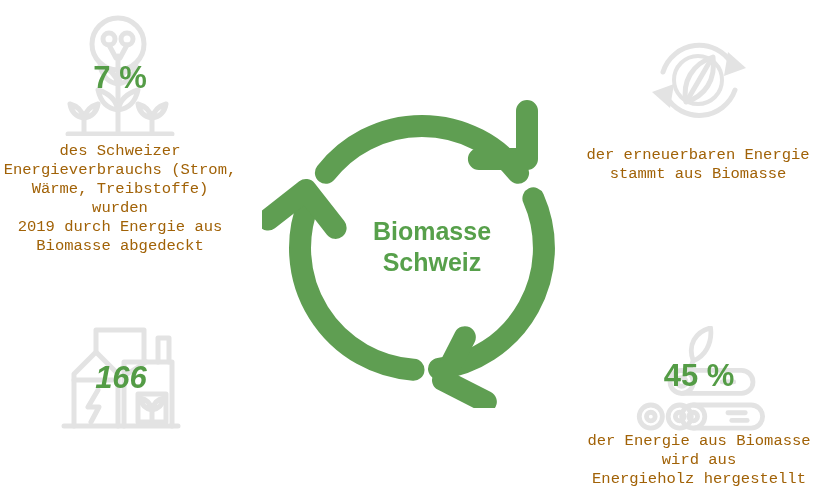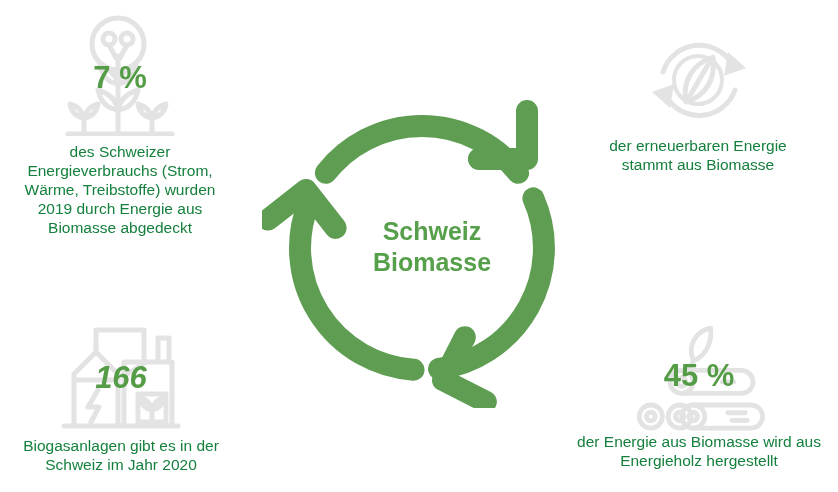--- a/index.html
+++ b/index.html
@@ -27,33 +27,34 @@
     font-size: 31px;
     font-weight: 700;
     color: #549c46;
     line-height: 1;
     z-index: 2;
   }
   .stat .desc {
     margin: 0;
     font-size: 15.5px;
     line-height: 1.23;
-    color: #15803d;
+    color: #a16207;
     white-space: pre-line;
+    font-family: Liberation Mono, monospace;
   }
   
   #stat-tl { left: 3px;   top: 12px;  width: 234px; }
   #stat-tl .icon-wrap { width: 120px; height: 124px; }
   #stat-tl .value { top: 50px; }
   #stat-tl .desc  { margin-top: 6px; }
 
   #stat-tr { left: 578px; top: 28px;  width: 240px; }
   #stat-tr .icon-wrap { width: 112px; height: 104px; }
   #stat-tr .value { top: 34px; }
-  #stat-tr .desc  { margin-top: 4px; }
+  #stat-tr .desc  { margin-top: 14px; }
 
   #stat-bl { left: 6px;   top: 310px; width: 230px; }
   #stat-bl .icon-wrap { width: 126px; height: 122px; }
   #stat-bl .value { top: 52px; font-style: italic; }
   #stat-bl .desc  { margin-top: 4px; }
 
   #stat-br { left: 568px; top: 326px; width: 262px; }
   #stat-br .icon-wrap { width: 136px; height: 106px; }
   #stat-br .value { top: 34px; }
   #stat-br .desc  { margin-top: 0px; }
@@ -152,22 +153,20 @@
           <path d="M100,52 V28 H111 V52"></path>
           <path d="M66,66 L88,52"></path>
           <rect x="80" y="84" width="28" height="28"></rect>
           <path d="M94,110 V100"></path>
           <path d="M94,100 Q84,98 82,88 Q92,90 94,100 Z"></path>
           <path d="M94,100 Q104,98 106,88 Q96,90 94,100 Z"></path>
         </g>
       </svg>
     </span>
     <div class="value">166</div>
-    <p class="desc">Biogasanlagen gibt es in der
-Schweiz im Jahr 2020</p>
   </div>
 
   <div class="stat" id="stat-br">
     <span class="icon-wrap">
       <svg width="136" height="106" viewBox="0 0 140 110">
         <g class="gray-icon">
           <path d="M64,36 C58,20 66,6 82,2 C84,18 76,32 64,36 Z"></path>
           <path d="M64,36 L60,46"></path>
           <path d="M52,46 H114 A12,12 0 0 1 114,70 H52"></path>
           <circle cx="52" cy="58" r="12"></circle>
@@ -195,17 +194,17 @@
       <path d="M63.9,84.8 A122,122 0 0 1 256.1,84.8"></path>
       <path d="M271.4,110.4 A122,122 0 0 1 177.0,280.8"></path>
       <path d="M151.5,281.7 A122,122 0 0 1 46.9,114.3"></path>
       <path d="M-34,-34 L0,0 L-34,34" transform="translate(265,71) rotate(45)"></path>
       <path d="M-34,-34 L0,0 L-34,34" transform="translate(181,292) rotate(162)"></path>
       <path d="M-34,-34 L0,0 L-34,34" transform="translate(44,102) rotate(-83)"></path>
     </g>
   </svg>
 
   <div id="center-title">
+    <div>Biomasse</div>
     <div>Schweiz</div>
-    <div>Biomasse</div>
   </div>
 
 </div>
 
 </body></html>

